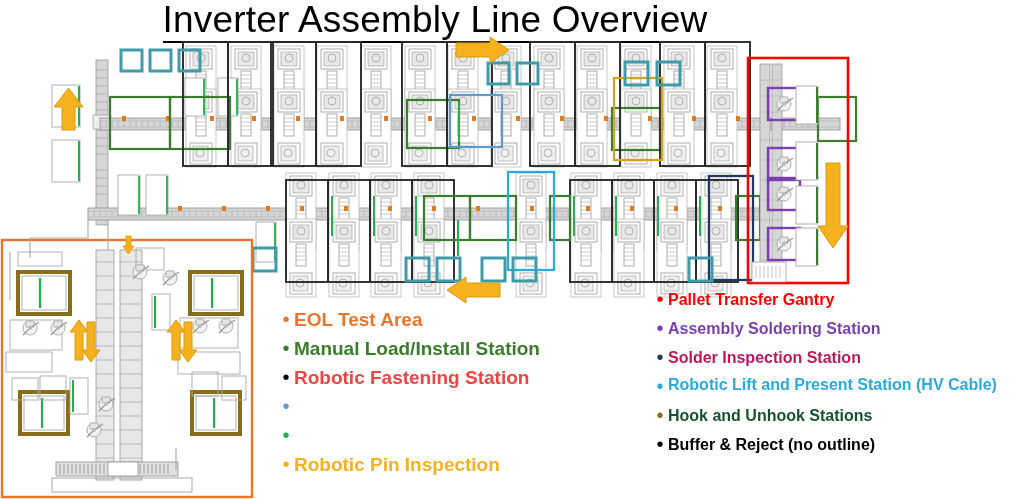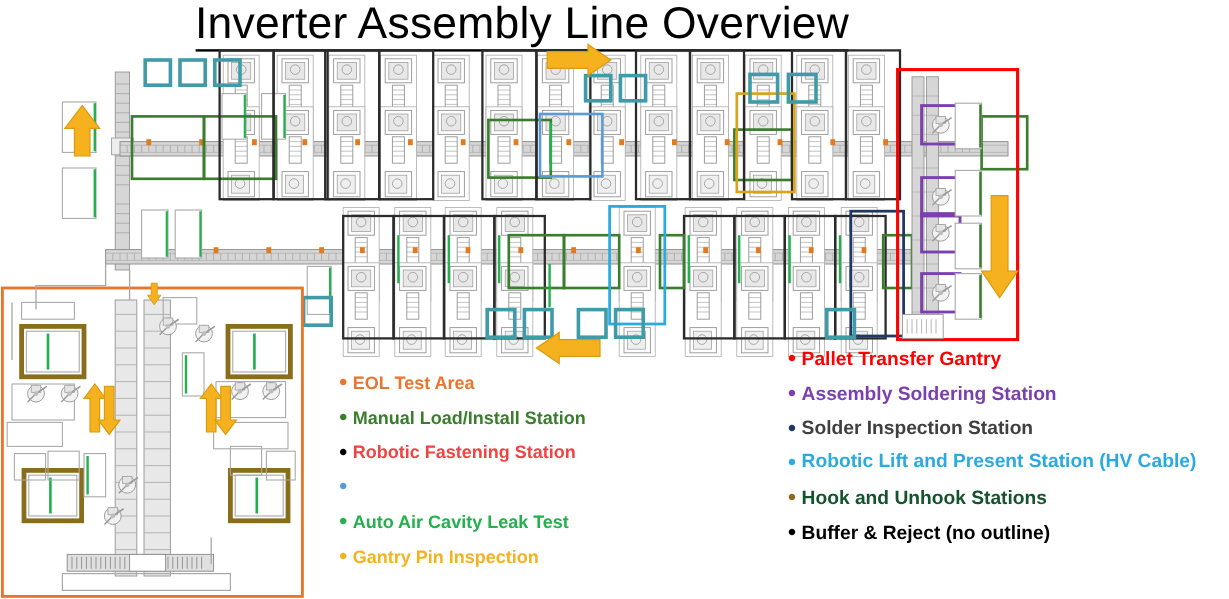--- a/index.html
+++ b/index.html
@@ -22,21 +22,21 @@
   
   .legend{position:absolute;}
   #legend-left{left:278px;top:306px;width:300px;}
   #legend-right{left:652px;top:286px;width:372px;}
   .leg-item{display:flex;align-items:flex-start;margin-bottom:2px;}
   .leg-bullet{
     flex:0 0 auto;width:16px;font-size:20px;line-height:27px;
     text-align:center;
   }
   .leg-label{
-    font-size:15px;line-height:27px;font-weight:600;
+    font-size:19px;line-height:27px;font-weight:600;
     white-space:normal;
   }
   #legend-right .leg-label{font-size:16px;}
   .leg-wrap .leg-label{line-height:23px;}
 </style>
 </head>
 <body>
 
 <div id="title">
   <span>Inverter Assembly Line Overview</span>
@@ -767,40 +767,39 @@
   </div>
   <div class="leg-item">
     <span class="leg-bullet" style="color:#000000">•</span>
     <span class="leg-label" style="color:#ef4444">Robotic Fastening Station</span>
   </div>
   <div class="leg-item">
     <span class="leg-bullet" style="color:#5B9BD5">•</span>
   </div>
   <div class="leg-item">
     <span class="leg-bullet" style="color:#22B14C">•</span>
-    <span class="leg-label" style="color:#22B14C">Auto Air Cavity Leak Test</span>
   </div>
   <div class="leg-item">
     <span class="leg-bullet" style="color:#F5B21E">•</span>
-    <span class="leg-label" style="color:#F5B21E">Gantry Pin Inspection</span>
+    <span class="leg-label" style="color:#F5B21E">Robotic Pin Inspection</span>
   </div>
 </div>
 
 <div class="legend" id="legend-right">
   <div class="leg-item">
     <span class="leg-bullet" style="color:#FF0000">•</span>
     <span class="leg-label" style="color:#FF0000">Pallet Transfer Gantry</span>
   </div>
   <div class="leg-item">
     <span class="leg-bullet" style="color:#7C3FAF">•</span>
     <span class="leg-label" style="color:#7C3FAF">Assembly Soldering Station</span>
   </div>
   <div class="leg-item">
     <span class="leg-bullet" style="color:#1F3864">•</span>
-    <span class="leg-label" style="color:#404040">Solder Inspection Station</span>
+    <span class="leg-label" style="color:#be185d">Solder Inspection Station</span>
   </div>
   <div class="leg-item leg-wrap">
     <span class="leg-bullet" style="color:#29ABE2">•</span>
     <span class="leg-label" style="color:#29ABE2">Robotic Lift and Present Station (HV Cable)</span>
   </div>
   <div class="leg-item">
     <span class="leg-bullet" style="color:#8A6D1B">•</span>
     <span class="leg-label" style="color:#14532d">Hook and Unhook Stations</span>
   </div>
   <div class="leg-item">

